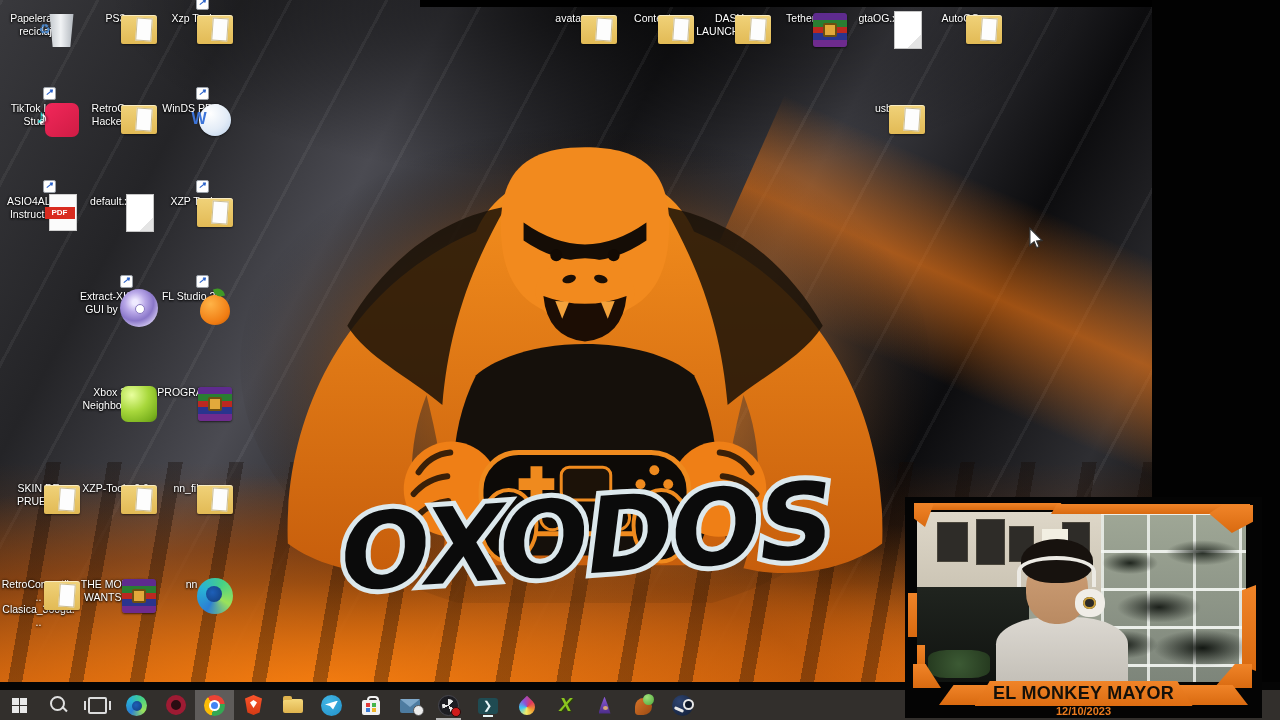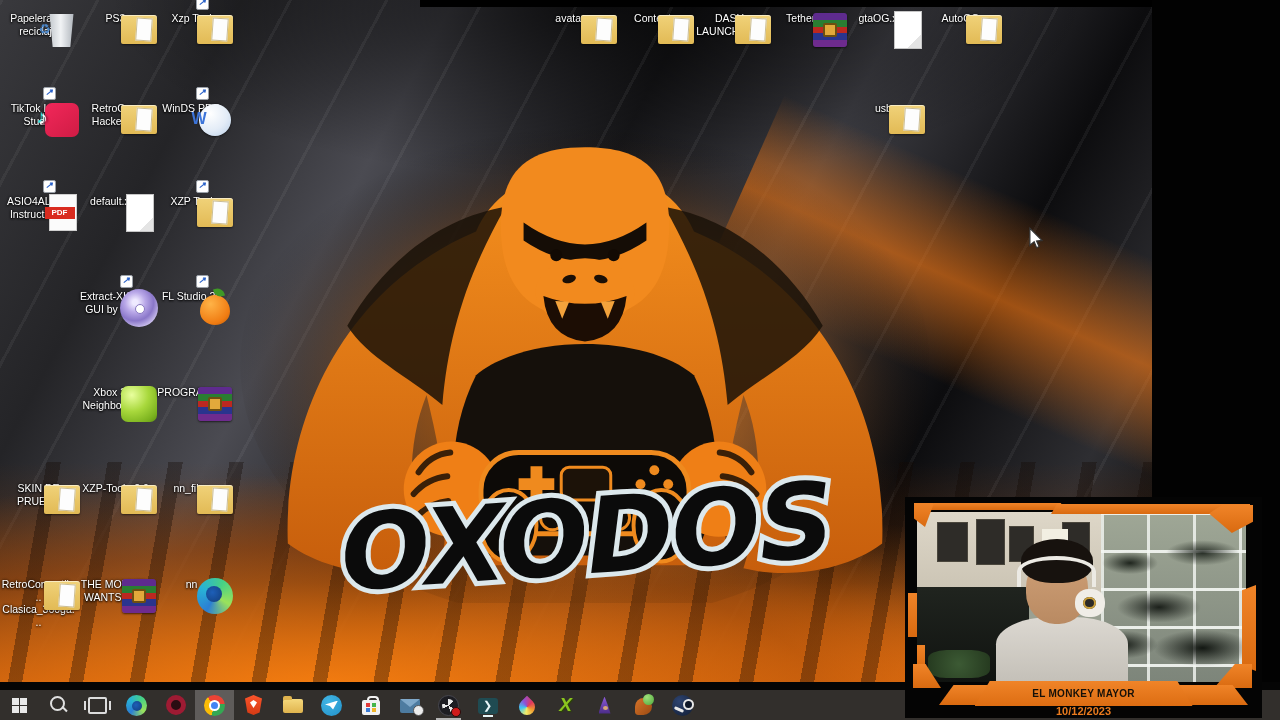--- a/index.html
+++ b/index.html
@@ -199,21 +199,21 @@
   .cf-trc{right:9px;top:8px;width:44px;height:28px;clip-path:polygon(30% 0,100% 0,100% 60%,52% 100%,0 30%);}
   .cf-left1{left:3px;top:96px;width:9px;height:44px;}
   .cf-left2{left:12px;top:148px;width:8px;height:26px;}
   .cf-right1{right:6px;top:88px;width:14px;height:86px;clip-path:polygon(0 6%,100% 0,100% 100%,0 94%);}
   .cf-blc{left:8px;bottom:30px;width:28px;height:24px;clip-path:polygon(0 0,45% 0,100% 100%,0 100%);}
   .cf-brc{right:10px;bottom:30px;width:38px;height:24px;clip-path:polygon(55% 0,100% 0,100% 100%,0 100%);}
   .cf-slabL{left:34px;bottom:13px;width:104px;height:20px;clip-path:polygon(14% 0,100% 0,88% 100%,0 100%);}
   .cf-slabR{right:14px;bottom:13px;width:110px;height:20px;clip-path:polygon(0 0,86% 0,100% 100%,12% 100%);}
   .cam-banner{position:absolute;left:50%;transform:translateX(-50%);bottom:12px;width:218px;height:25px;
     background:linear-gradient(#f08428,#dd6d12);clip-path:polygon(7% 0,93% 0,100% 100%,0 100%);
-    color:#141009;font-weight:bold;font-size:10px;letter-spacing:.3px;line-height:25px;text-align:center;
+    color:#141009;font-weight:bold;font-size:18px;letter-spacing:.3px;line-height:25px;text-align:center;
     transform-origin:center;z-index:5;}
   .cam-date{position:absolute;left:0;right:0;bottom:0;height:13px;text-align:center;
     color:#e87a1e;font-weight:bold;font-size:11px;line-height:13px;z-index:4;}
 
   .cursor{position:absolute;left:1028px;top:227px;z-index:60;}
 </style>
 </head>
 <body>
 
 <div class="stage">
@@ -431,20 +431,20 @@
     <div class="cam-frame cf-tlc"></div>
     <div class="cam-frame cf-trc"></div>
     <div class="cam-frame cf-left1"></div>
     <div class="cam-frame cf-left2"></div>
     <div class="cam-frame cf-right1"></div>
     <div class="cam-frame cf-blc"></div>
     <div class="cam-frame cf-brc"></div>
     <div class="cam-frame cf-slabL"></div>
     <div class="cam-frame cf-slabR"></div>
     <div class="cam-banner">EL MONKEY MAYOR</div>
-    <div class="cam-date">10/12/2023</div>
+    <div class="cam-date">12/10/2023</div>
   </div>
 
   <svg class="cursor" width="16" height="22" viewBox="0 0 12 18">
     <path d="M1,1 L1,15 L4.5,12 L6.5,17 L8.5,16 L6.5,11.5 L11,11 Z" fill="#ffffff" stroke="#333333" stroke-width="1"></path>
   </svg>
 
 </div>
 
 </body></html>

